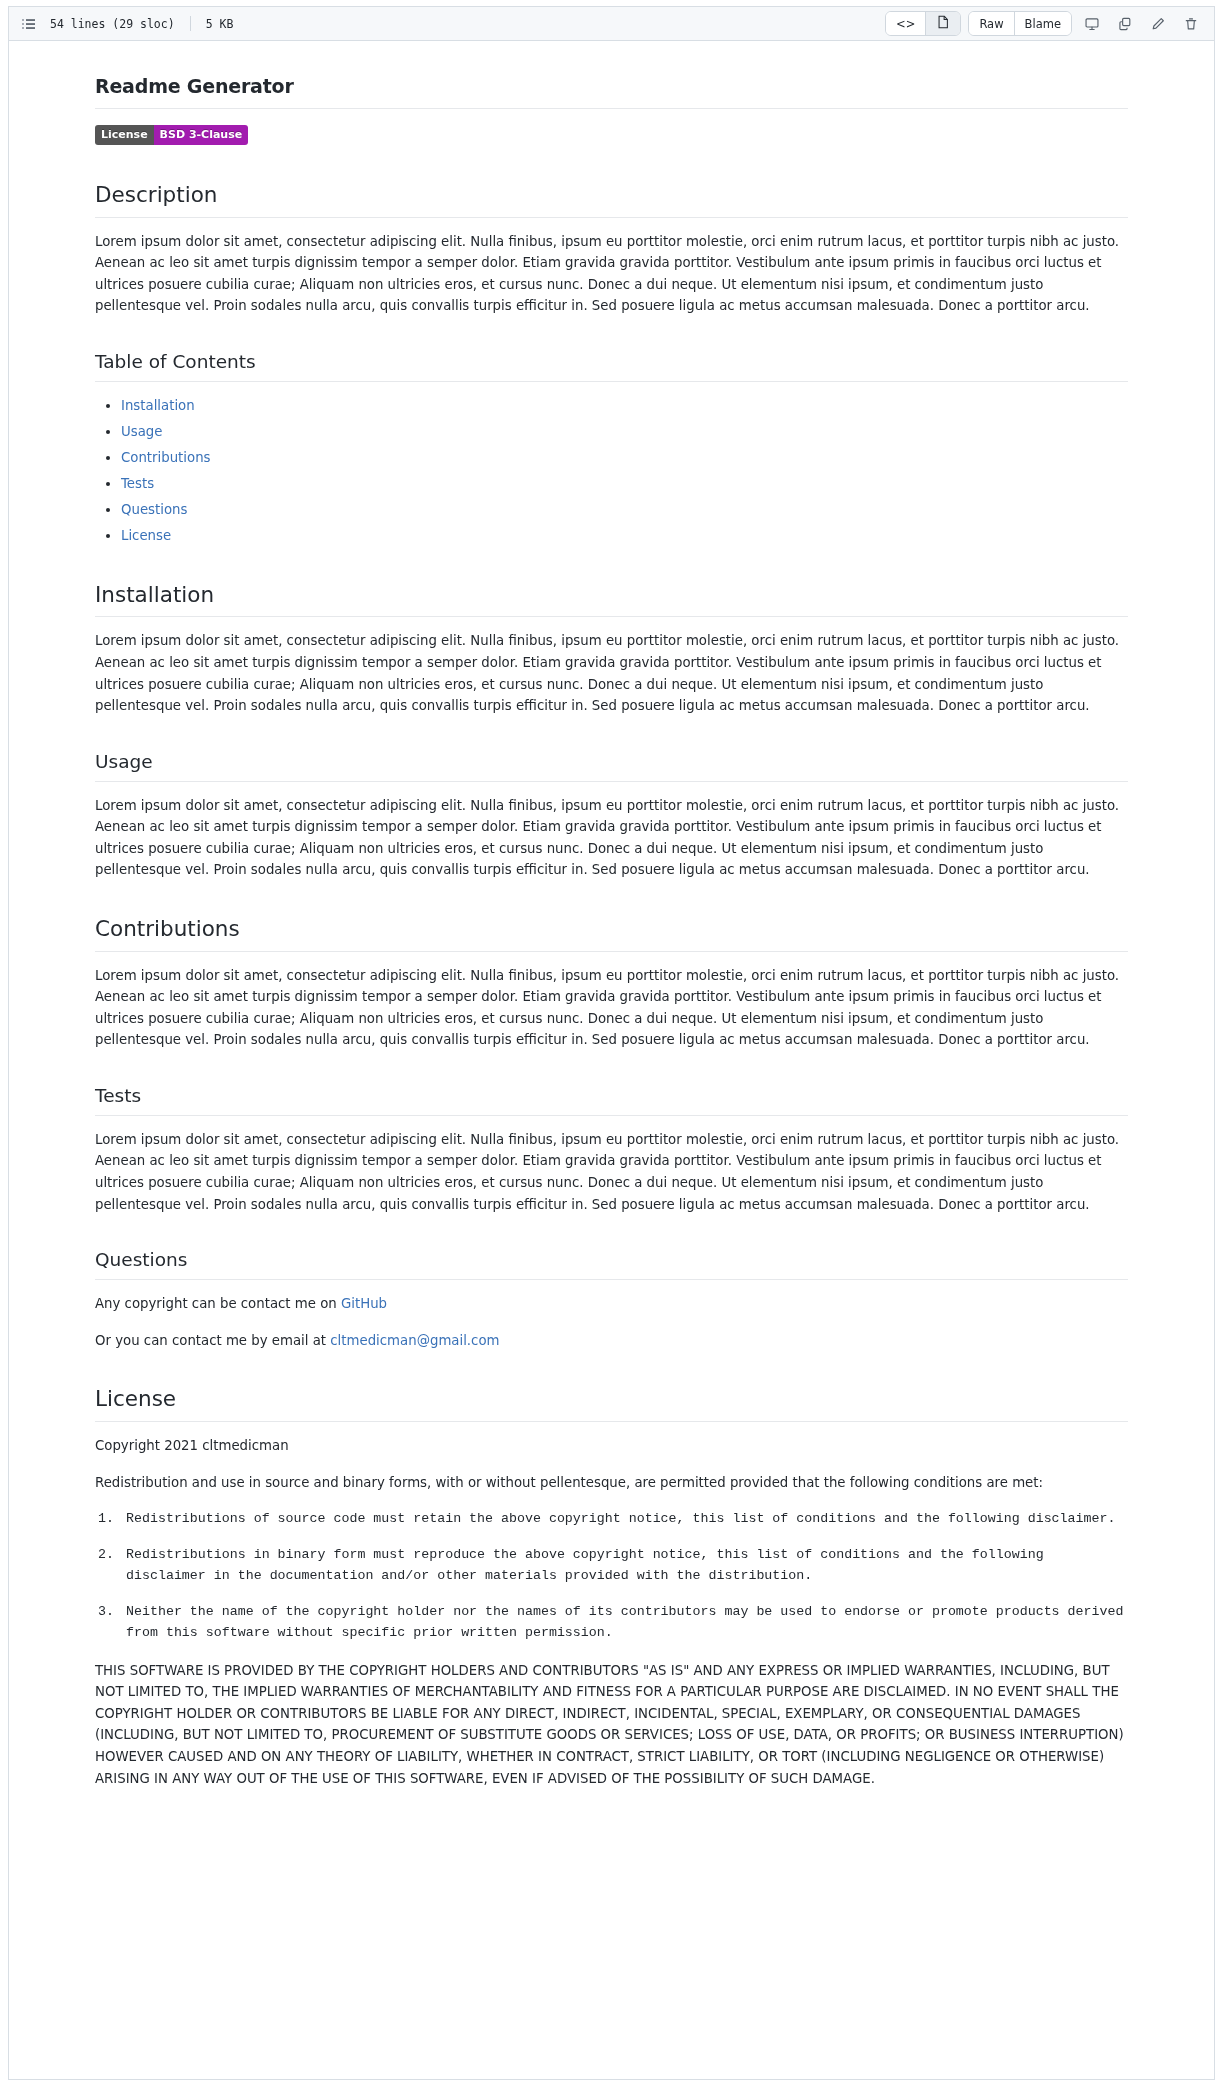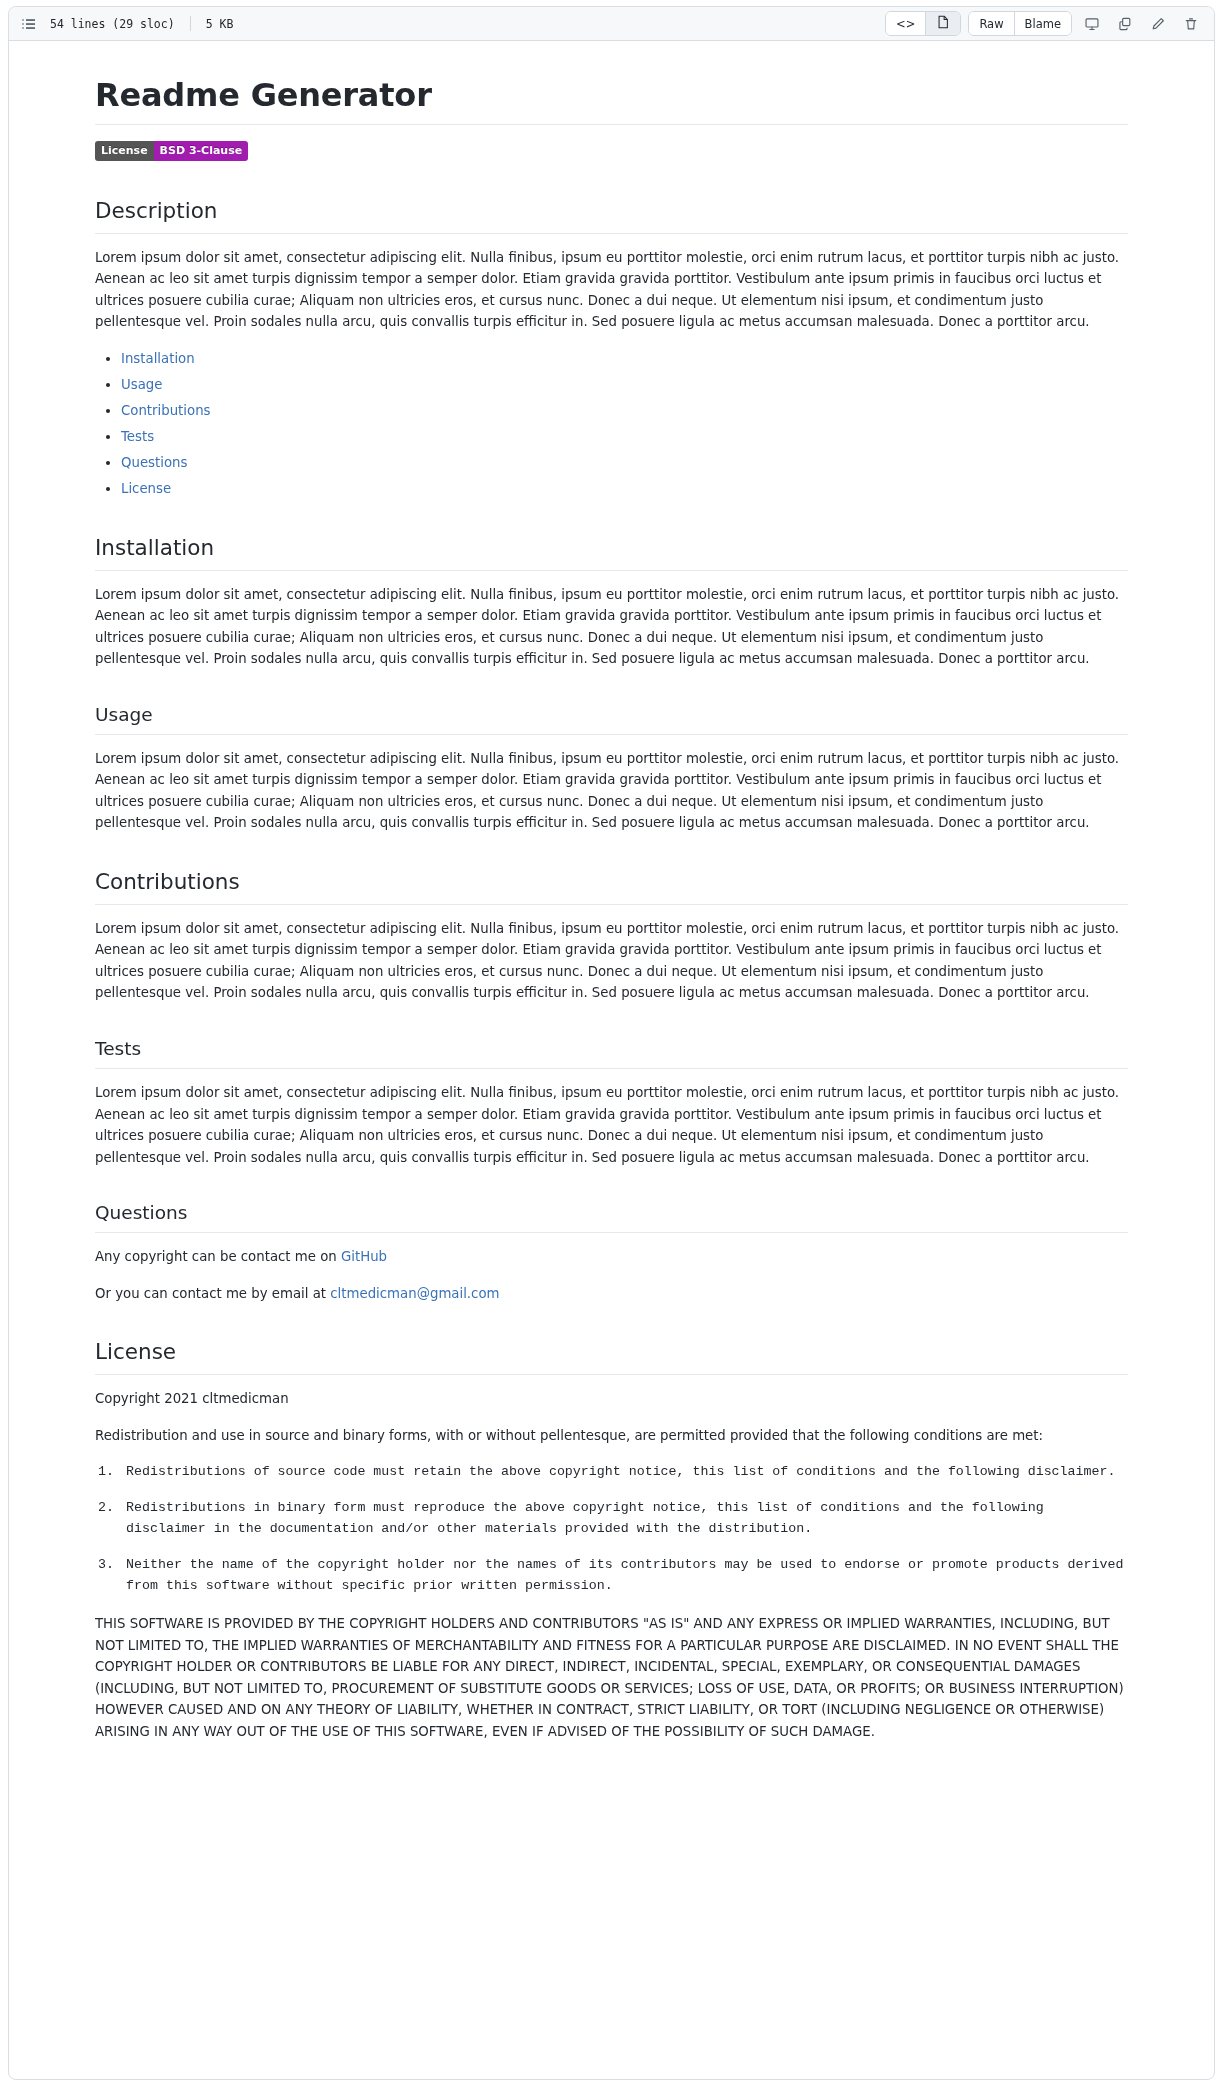--- a/index.html
+++ b/index.html
@@ -14,21 +14,21 @@
     width: 1223px;
     height: 2095px;
     overflow: hidden;
   }
 
   .file-frame {
     margin: 6px 8px 8px 8px;
     width: 1207px;
     min-height: 2074px;
     border: 1px solid #d8dee4;
-    border-radius: 8px;
+    border-radius: 0;
     background: #ffffff;
     overflow: hidden;
   }
 
   
   .file-header {
     height: 34px;
     background: #f6f8fa;
     border-bottom: 1px solid #d8dee4;
     display: flex;
@@ -103,21 +103,21 @@
   }
 
   
   .md-body {
     padding: 34px 86px 44px 86px;
     color: #24292f;
     font-size: 13.3px;
     line-height: 1.62;
   }
   .md-body h1 {
-    font-size: 32px;
+    font-size: 19px;
     font-weight: 600;
     margin: 0 0 14px 0;
     padding-bottom: 9px;
     border-bottom: 1px solid #e6e8eb;
     line-height: 1.25;
     letter-spacing: -0.2px;
   }
   .md-body h2 {
     font-size: 21.5px;
     font-weight: 400;
@@ -255,20 +255,21 @@
     <h1>Readme Generator</h1>
 
     <div class="badge">
       <span class="badge-label">License</span>
       <span class="badge-value">BSD 3-Clause</span>
     </div>
 
     <h2>Description</h2>
     <p>Lorem ipsum dolor sit amet, consectetur adipiscing elit. Nulla finibus, ipsum eu porttitor molestie, orci enim rutrum lacus, et porttitor turpis nibh ac justo. Aenean ac leo sit amet turpis dignissim tempor a semper dolor. Etiam gravida gravida porttitor. Vestibulum ante ipsum primis in faucibus orci luctus et ultrices posuere cubilia curae; Aliquam non ultricies eros, et cursus nunc. Donec a dui neque. Ut elementum nisi ipsum, et condimentum justo pellentesque vel. Proin sodales nulla arcu, quis convallis turpis efficitur in. Sed posuere ligula ac metus accumsan malesuada. Donec a porttitor arcu.</p>
 
+    <h2 class="sub">Table of Contents</h2>
     <div class="toc-wrap">
       <ul>
         <li><a href="#">Installation</a></li>
         <li><a href="#">Usage</a></li>
         <li><a href="#">Contributions</a></li>
         <li><a href="#">Tests</a></li>
         <li><a href="#">Questions</a></li>
         <li><a href="#">License</a></li>
       </ul>
     </div>

